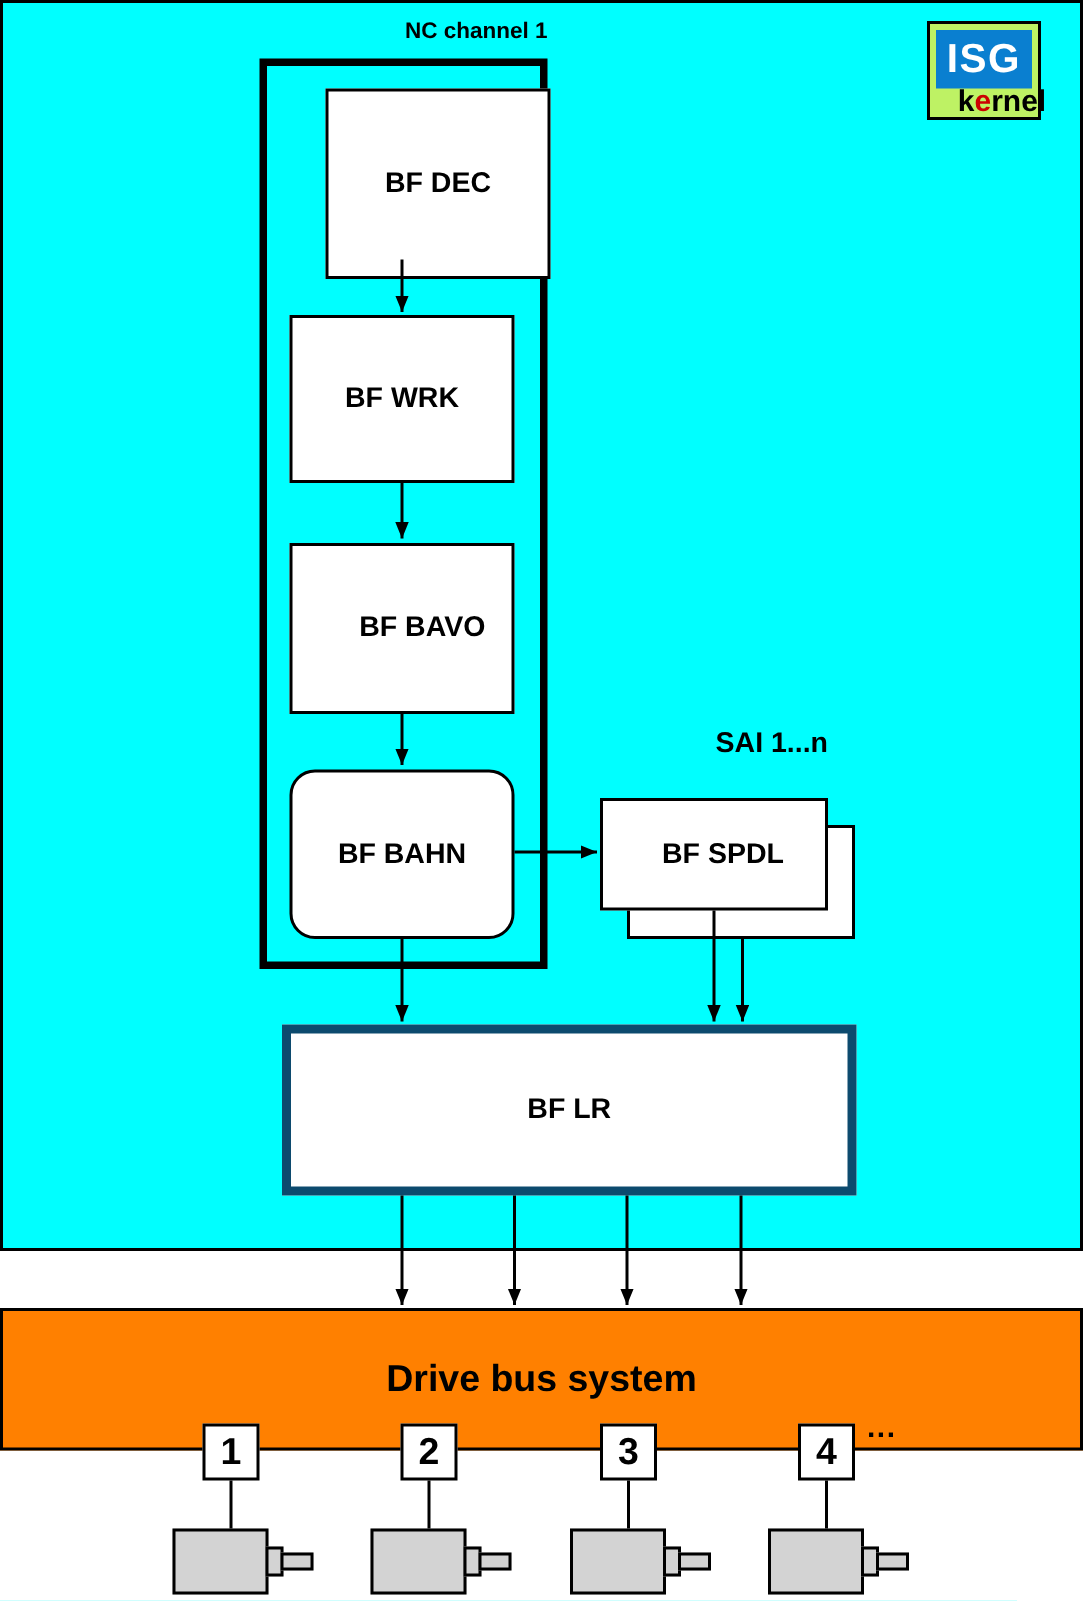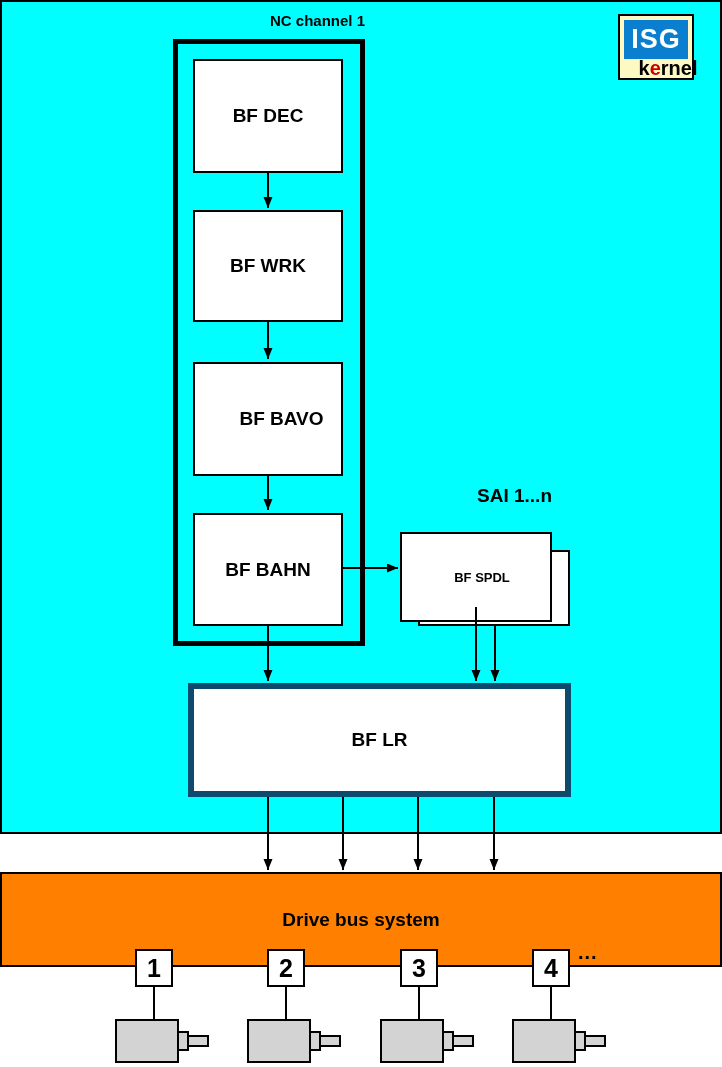--- a/index.html
+++ b/index.html
@@ -15,65 +15,65 @@
 
   
   .nc-label { left:173px; top:12px; width:192px; text-align:right;
     font-size:15px; font-weight:bold; }
   .nc-frame { left:173px; top:39px; width:192px; height:607px;
     border:5px solid #000; }
 
   .block { left:193px; width:150px; background:#ffffff; border:2px solid #000;
     display:flex; align-items:center; justify-content:center;
     font-size:19px; font-weight:bold; }
-  #blk-dec  { top:59px;  height:114px; }
+  #blk-dec  { top:59px;  height:127px;margin-left:24px; }
   #blk-wrk  { top:210px; height:112px; }
   #blk-bavo { top:362px; height:114px;padding-left:27px; }
-  #blk-bahn { top:513px; height:113px; }
+  #blk-bahn { top:513px; height:113px;border-radius:17px; }
 
   
   .sai-label { left:400px; top:485px; width:152px; text-align:right;
     font-size:19px; font-weight:bold; }
   .spdl-rear  { left:418px; top:550px; width:152px; height:76px;
     background:#ffffff; border:2px solid #000; }
-  .spdl-front { left:400px; top:532px; width:152px; height:90px;
+  .spdl-front { left:400px; top:532px; width:152px; height:75px;
     background:#ffffff; border:2px solid #000;
     display:flex; align-items:center; justify-content:center;
-    font-size:13px; font-weight:bold;padding-left:12px; }
+    font-size:19px; font-weight:bold;padding-left:12px; }
 
   
   .lr-block { left:188px; top:683px; width:383px; height:114px;
     background:#ffffff; border:6px solid #0c4a6e;
     display:flex; align-items:center; justify-content:center;
     font-size:19px; font-weight:bold; }
 
   
   .bus-bar { left:0; top:872px; width:722px; height:95px;
     background:#ff8000; border:2px solid #000;
     display:flex; align-items:center; justify-content:center; }
-  .bus-label { position:static !important; font-size:19px; font-weight:bold; }
+  .bus-label { position:static !important; font-size:25px; font-weight:bold; }
 
   .drive-box { top:949px; width:38px; height:38px; background:#ffffff;
     border:2px solid #000; z-index:5;
     display:flex; align-items:center; justify-content:center;
     font-size:25px; font-weight:bold; }
   #drv1 { left:135px; } #drv2 { left:267px; } #drv3 { left:400px; } #drv4 { left:532px; }
   .drive-dots { left:578px; top:941px; width:24px; font-size:20px;
     font-weight:bold; letter-spacing:1px; z-index:6; }
 
   
   .motor { top:1019px; width:100px; height:48px; }
   #mot1 { left:115px; } #mot2 { left:247px; } #mot3 { left:380px; } #mot4 { left:512px; }
   .m-body  { left:0;    top:0;    width:64px; height:44px; background:#d3d3d3; border:2px solid #000; }
   .m-mid   { left:62px; top:12px; width:12px; height:20px; background:#d3d3d3; border:2px solid #000; }
   .m-shaft { left:72px; top:16px; width:22px; height:12px; background:#d3d3d3; border:2px solid #000; }
 
   
   .logo { left:618px; top:14px; width:76px; height:66px;
-    background:#fef9c3; border:2px solid #000; z-index:4; }
+    background:#bef264; border:2px solid #000; z-index:4; }
   .logo-mark { left:4px; top:4px; width:64px; height:39px; background:#0a7fd0;
     color:#ffffff; display:flex; align-items:center; justify-content:center;
     font-size:27px; font-weight:bold; letter-spacing:1px; }
   .logo-word { left:0; top:43px; width:96px; height:20px; text-align:center;
     font-size:20px; font-weight:bold; line-height:19px; letter-spacing:0; }
   .logo-word .red-e { color:#cc0000; }
 
   
   #connectors { position:absolute; left:0; top:0; z-index:10; pointer-events:none; }
 </style>

